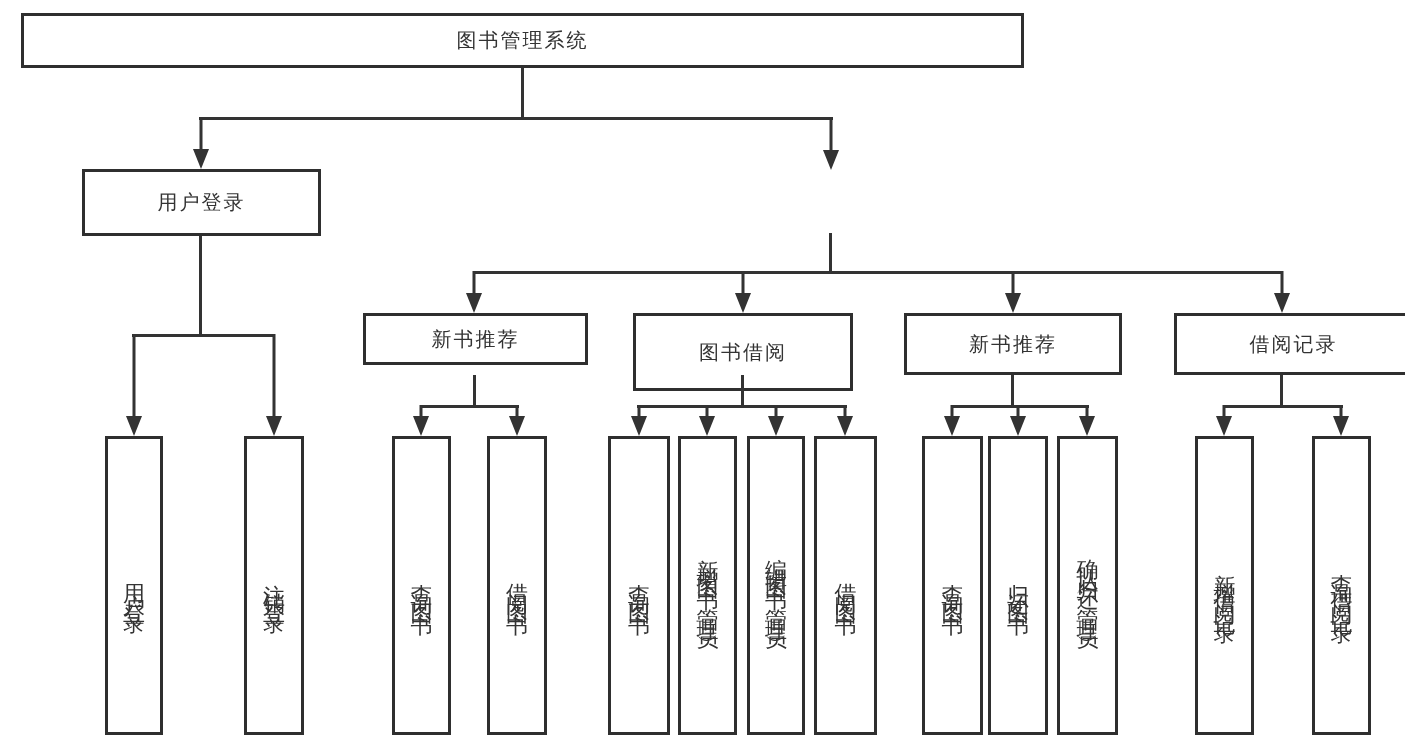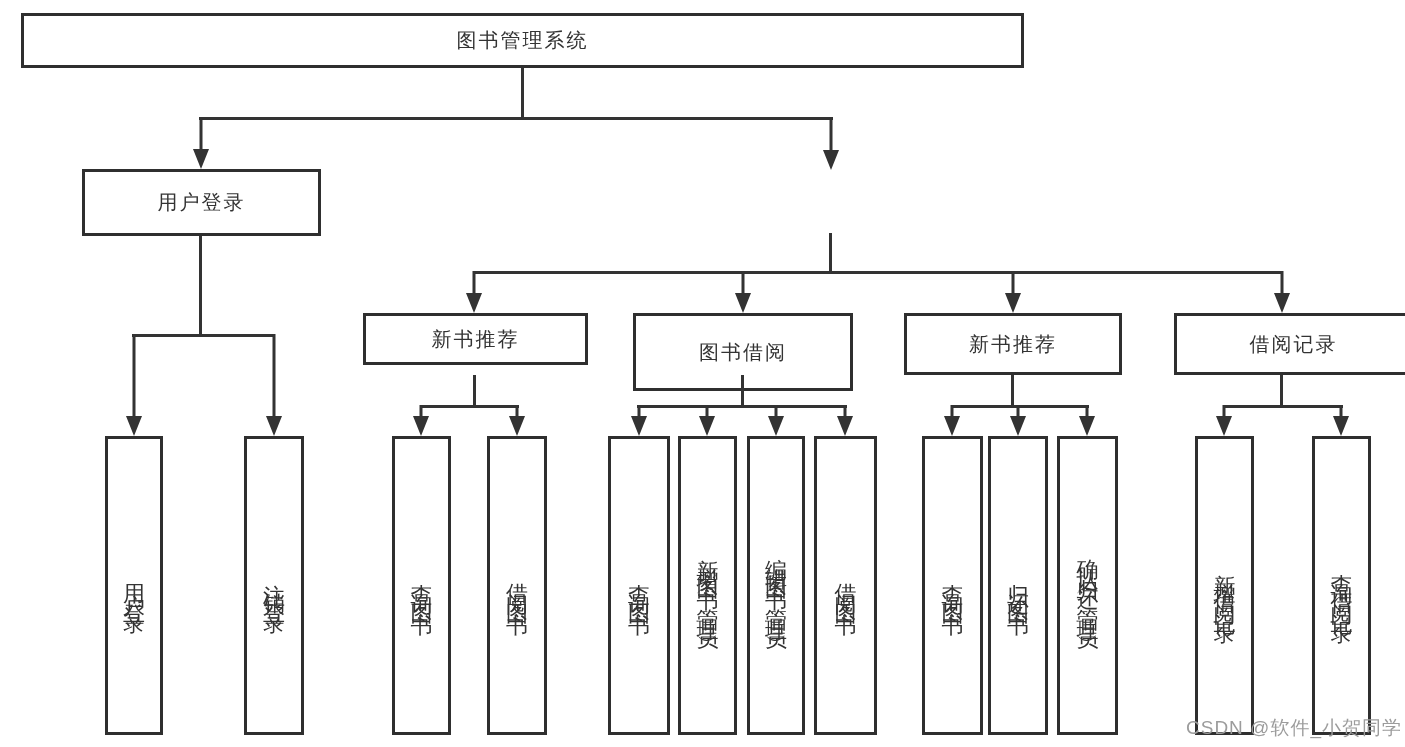--- a/index.html
+++ b/index.html
@@ -240,15 +240,14 @@
   <div class="hl" style="left:1223px;top:405px;width:120px"></div>
   <div class="arr" style="left:1216px;top:405px;height:31px">
     <div class="shaft"></div>
     <div class="head"></div>
   </div>
   <div class="arr" style="left:1333px;top:405px;height:31px">
     <div class="shaft"></div>
     <div class="head"></div>
   </div>
 
-  <div class="watermark">CSDN @软件_小贺同学</div>
 
 </div>
 
 </body></html>

